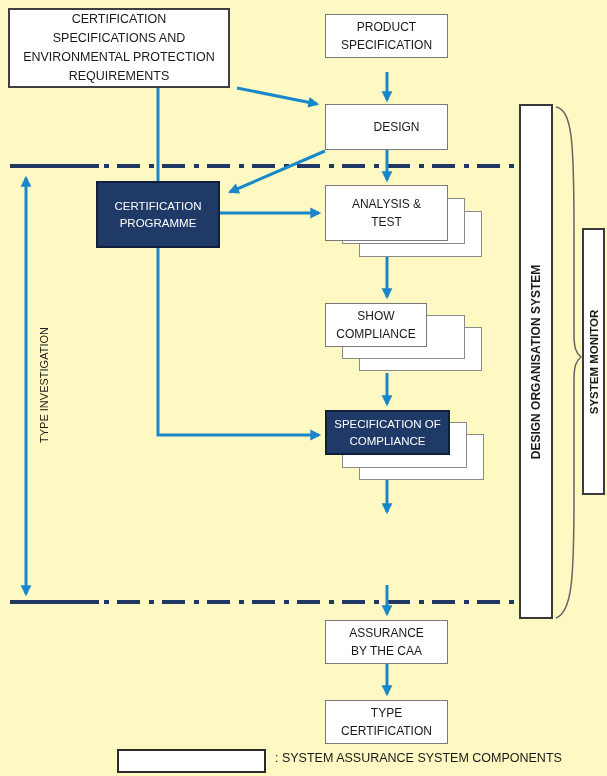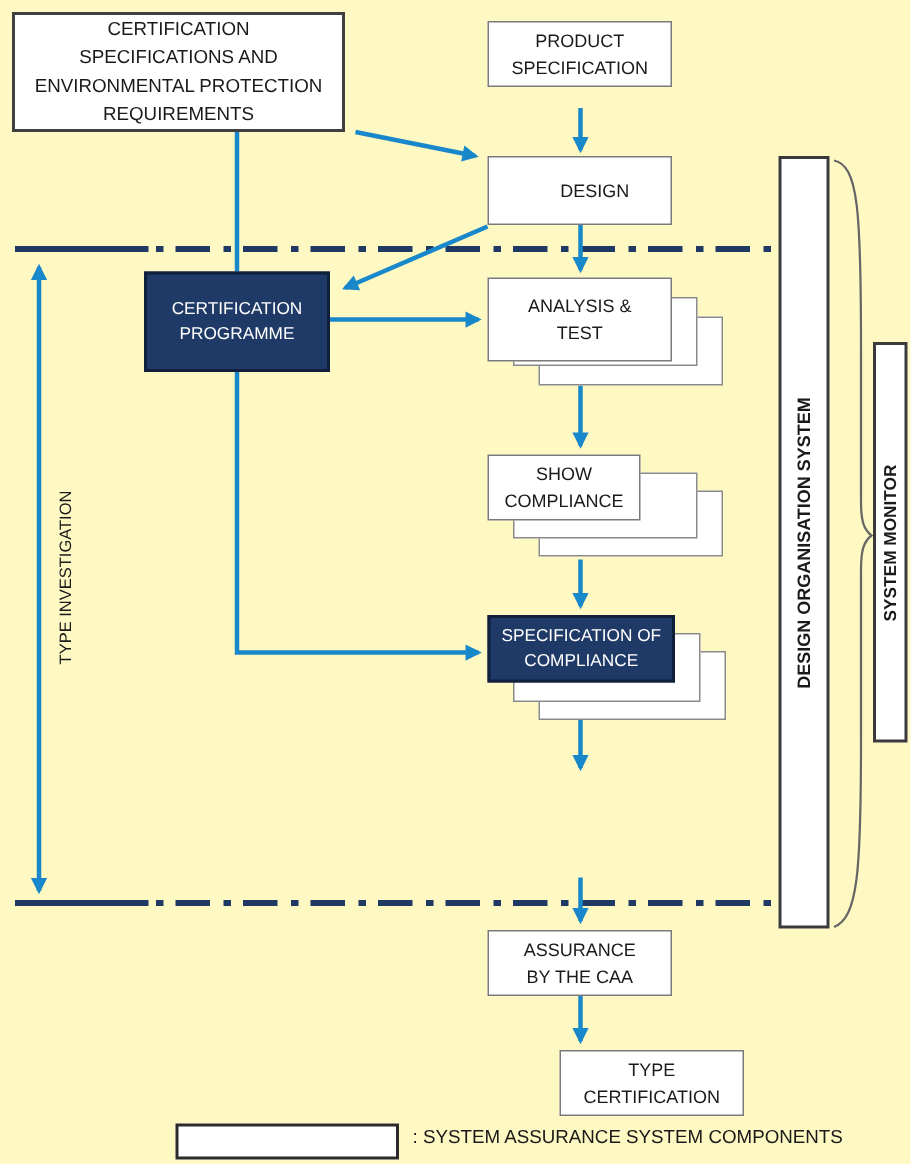--- a/index.html
+++ b/index.html
@@ -162,21 +162,21 @@
     <span>SPECIFICATION OF
 COMPLIANCE</span>
   </div>
 
 
   <div class="box wbox" style="left:325px; top:620px; width:123px; height:44px;">
     <span>ASSURANCE
 BY THE CAA</span>
   </div>
 
-  <div class="box wbox" style="left:325px; top:700px; width:123px; height:44px;margin-left:48px;">
+  <div class="box wbox" style="left:325px; top:700px; width:123px; height:44px;">
     <span>TYPE
 CERTIFICATION</span>
   </div>
 
   <div class="vbox" style="left:519px; top:104px; width:34px; height:515px;">
     <span class="vlabel">DESIGN ORGANISATION SYSTEM</span>
   </div>
 
   <div class="vbox" style="left:582px; top:228px; width:23px; height:267px;">
     <span class="vlabel" style="font-size:11.5px;">SYSTEM MONITOR</span>

